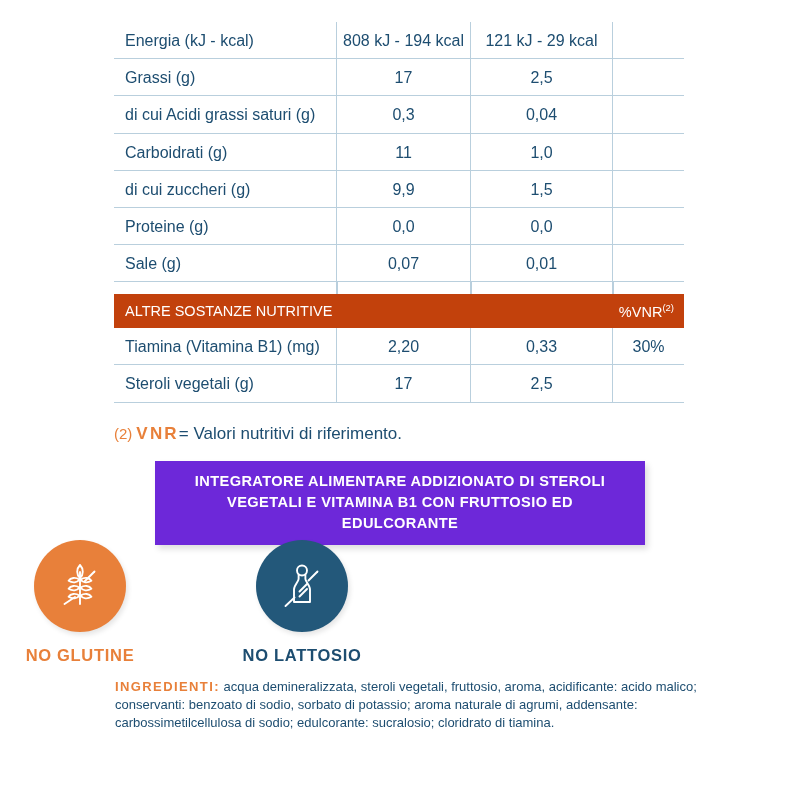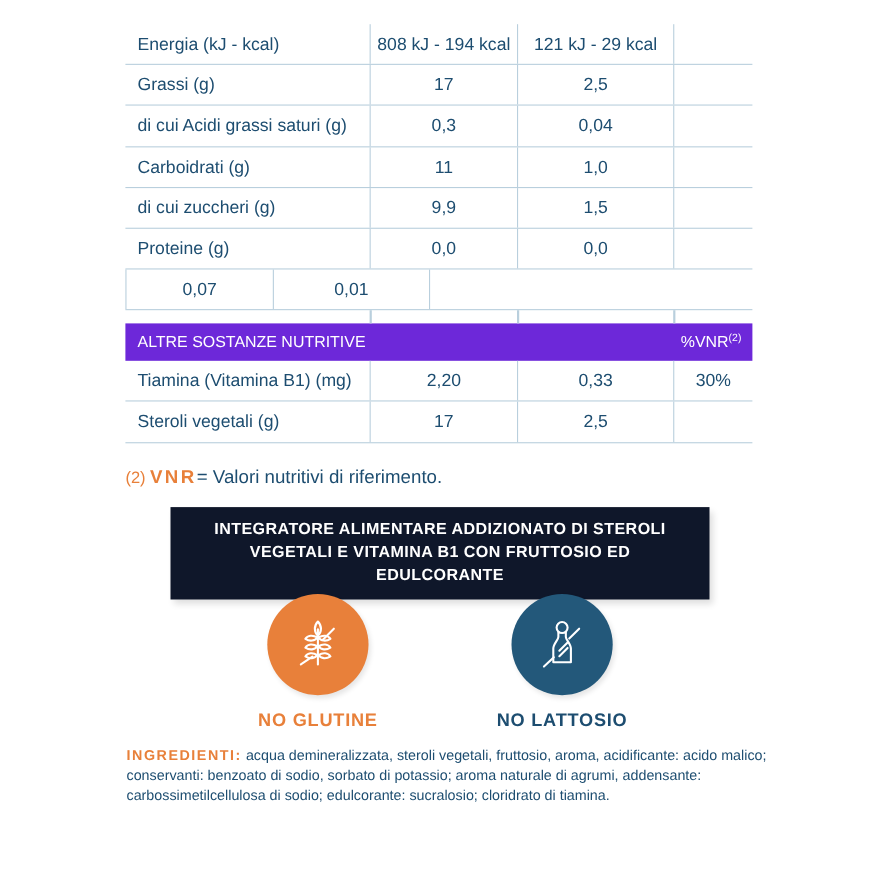--- a/index.html
+++ b/index.html
@@ -46,21 +46,21 @@
   .c1{width:134px;justify-content:center;}
   .c2{width:142px;justify-content:center;}
   .c3{width:72px;justify-content:center;}
 
   .nt-body .nt-row{border-top:1.5px solid #b9cfdd;}
   .nt-body .nt-row:first-child{border-top:none;}
   .nt-body .c1,.nt-body .c2,.nt-body .c3{border-left:1.5px solid #b9cfdd;}
   .nt-body .nt-row.last{border-bottom:1.5px solid #b9cfdd;}
 
   .nt-sub{
-    background:#6d28d9;
+    background:#c2410c;
     color:#fff;
     display:flex;
     align-items:center;
     margin-top:0px;
   }
   .nt-sub .sub-label{
     font-size:14.5px;
     padding:8px 0 8px 11px;
     flex:1;
   }
@@ -89,39 +89,38 @@
   .vnr-note .n2{color:#e8803a;font-size:15px;}
   .vnr-note .vnr{color:#e8803a;font-weight:bold;letter-spacing:2.2px;font-size:17px;padding-left:4px;}
   .vnr-note .eq{color:#1d4d70;}
   .vnr-note .txt{color:#1d4d70;}
 
   
   .banner{
     position:absolute;
     left:155px; top:461px;
     width:490px;
-    background:#0f172a;
+    background:#6d28d9;
     color:#ffffff;
     text-align:center;
     padding:10px 12px 11px 12px;
     box-sizing:border-box;
     font-weight:bold;
     font-size:14.6px;
     line-height:1.45;
     letter-spacing:.4px;
     box-shadow:3px 4px 6px rgba(0,0,0,.13);
   }
 
   
   .badges{
     position:absolute;
     left:0; top:540px;
     width:800px;
     display:flex;
-    justify-content:center;
     gap:62px;
   }
   .badge{width:160px;text-align:center;}
   .disc{
     width:92px;height:92px;border-radius:50%;
     margin:0 auto;
     position:relative;
     display:flex;align-items:center;justify-content:center;
     box-shadow:2px 3px 5px rgba(0,0,0,.10);
   }
@@ -190,20 +189,21 @@
         <div class="c c2">1,5</div>
         <div class="c c3"></div>
       </div>
       <div class="nt-row">
         <div class="c c0">Proteine (g)</div>
         <div class="c c1">0,0</div>
         <div class="c c2">0,0</div>
         <div class="c c3"></div>
       </div>
       <div class="nt-row last">
+        <div class="c c0">Sale (g)</div>
         <div class="c c1">0,07</div>
         <div class="c c2">0,01</div>
         <div class="c c3"></div>
       </div>
     </div>
 
     <div class="spacer-line">
       <span class="d1"></span>
       <span class="d2"></span>
       <span class="d3"></span>

